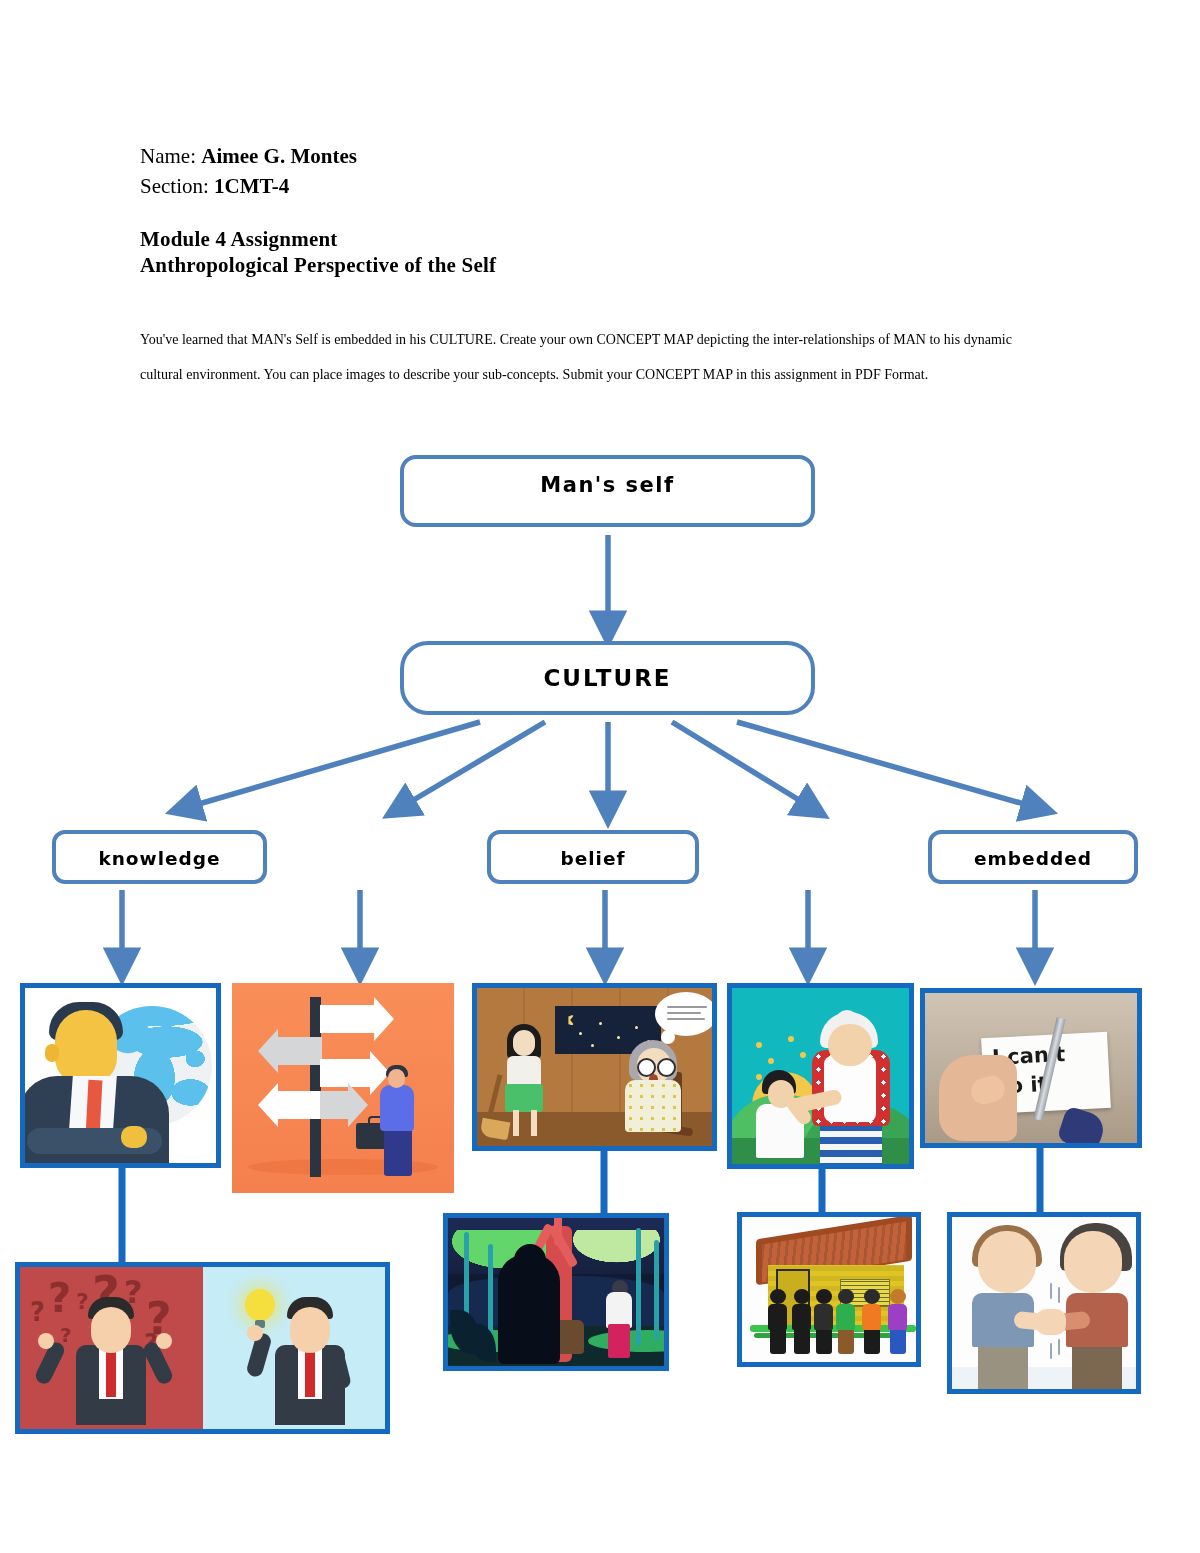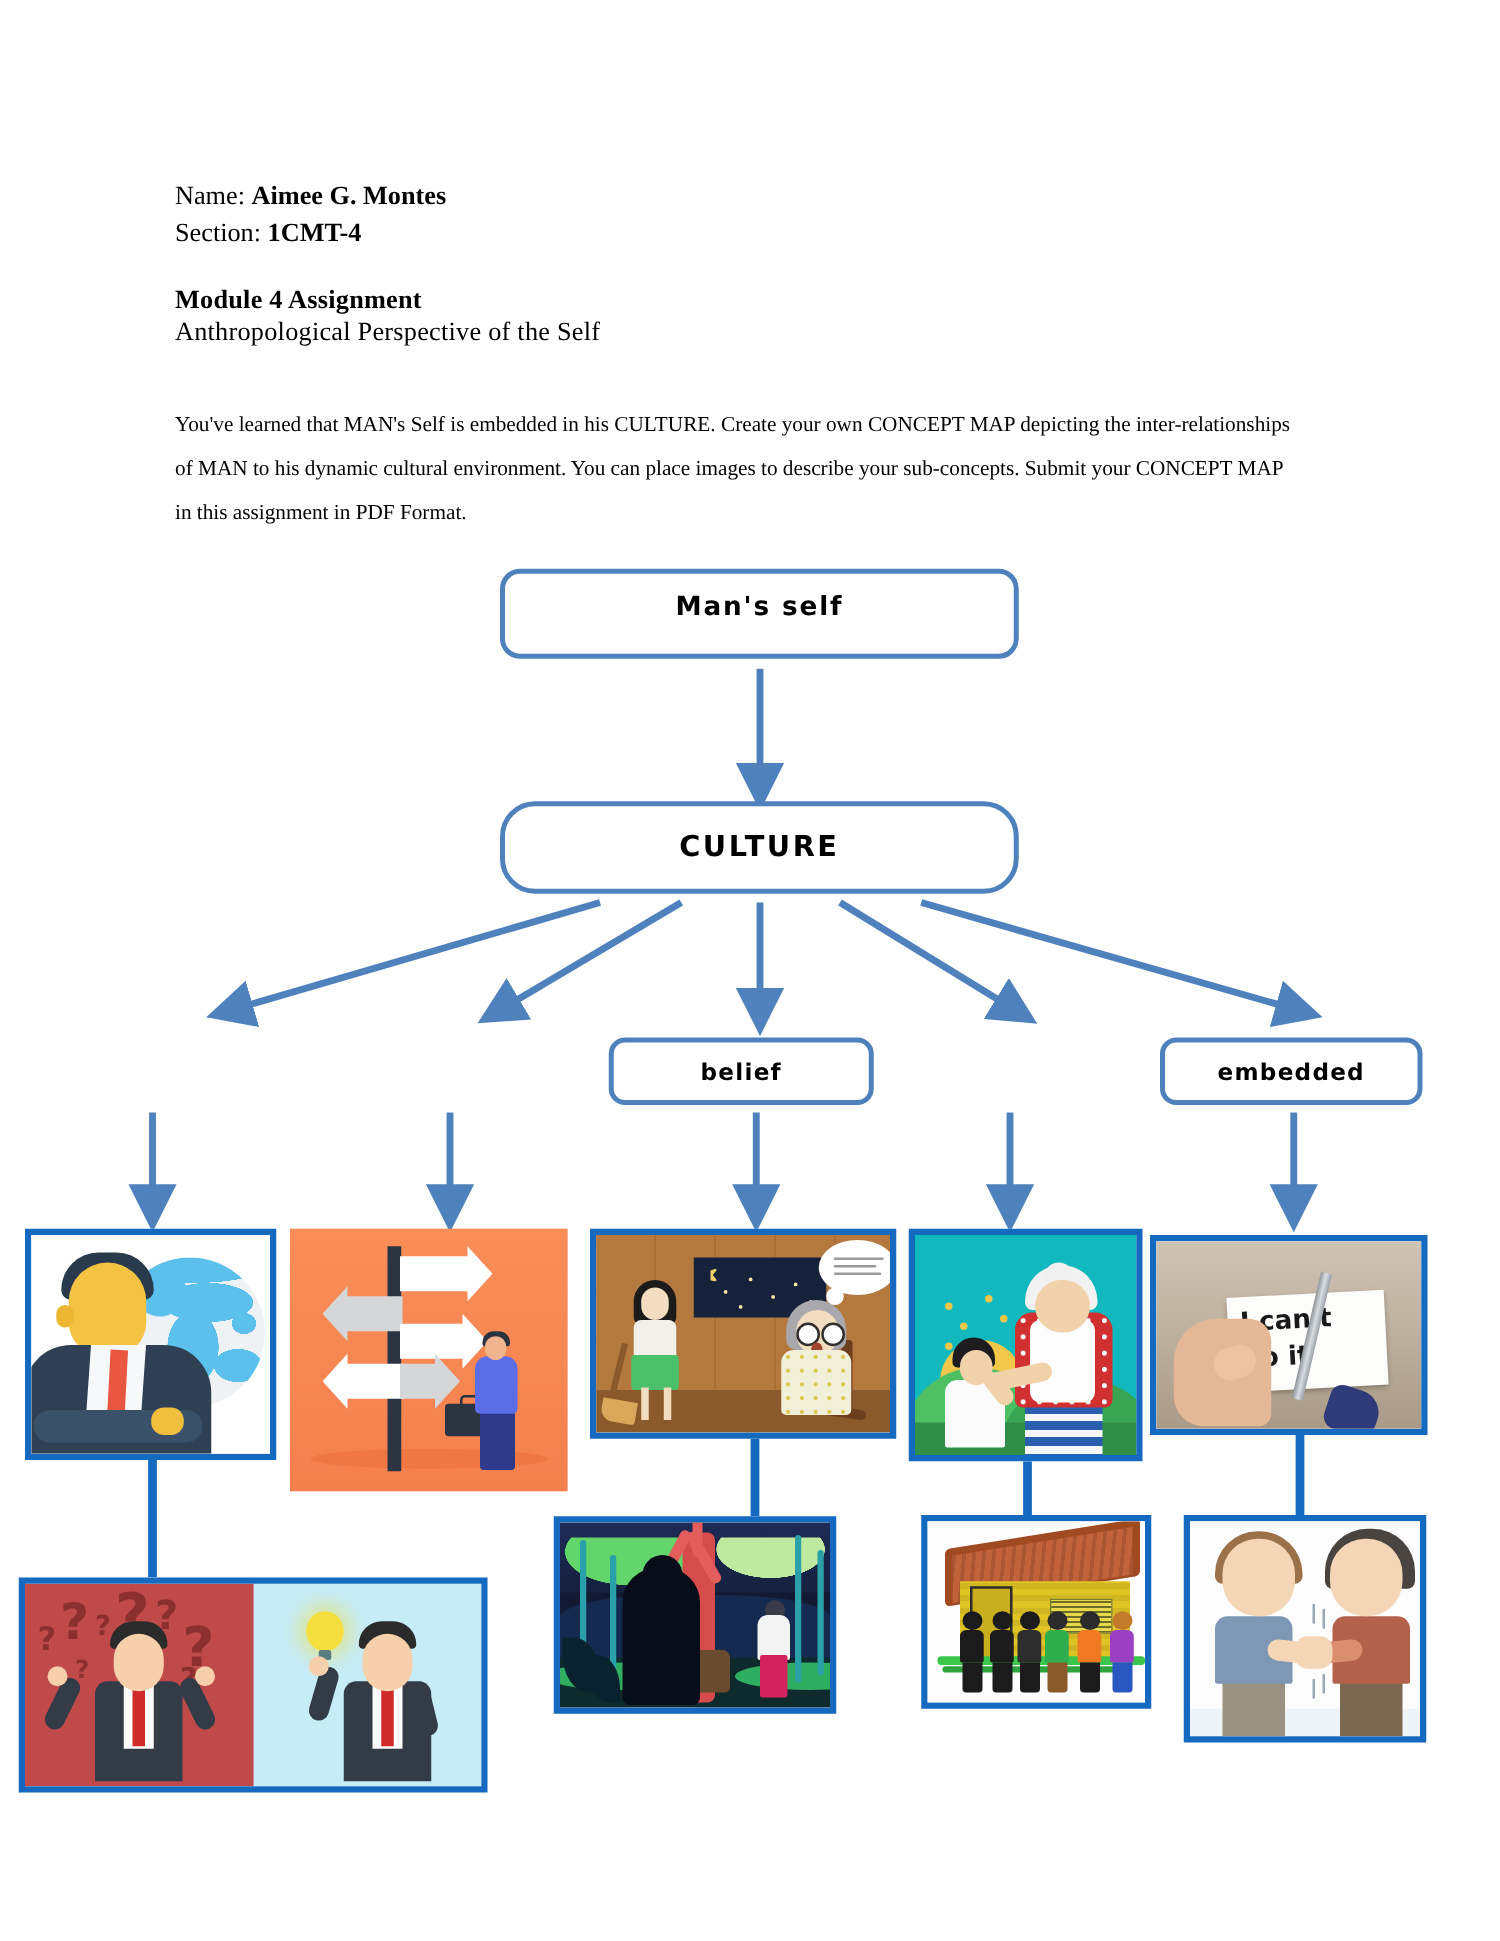--- a/index.html
+++ b/index.html
@@ -10,25 +10,25 @@
     overflow:hidden;
   }
   .page { position:absolute; inset:0; }
 
   
   .hdr { position:absolute; left:140px; font-size:21px; line-height:30px; }
   .hdr b { font-weight:bold; }
   #name-line { top:141px; }
   #section-line { top:171px; }
   #module-line { top:224px; font-weight:bold; letter-spacing:.2px; }
-  #topic-line  { top:250px; font-weight:normal; letter-spacing:.2px; }
+  #topic-line  { top:250px; font-weight:bold; letter-spacing:.2px; }
 
   #instructions {
     position:absolute; left:140px; top:322px; width:898px;
-    font-size:17px; line-height:35px; text-align:left;
+    font-size:14px; line-height:35px; text-align:left;
   }
 
   
   .node {
     position:absolute; box-sizing:border-box;
     border:4px solid #4f81bd; border-radius:14px; background:#fff;
     font-family:"DejaVu Sans", sans-serif;
     font-weight:bold; color:#000; text-align:center;
     letter-spacing:1px;
   }
@@ -286,20 +286,23 @@
     </g>
   </svg>
 
   <div class="node" id="node-mans-self">
     <span class="lbl">Man's self</span>
   </div>
   <div class="node" id="node-culture">
     <span class="lbl">CULTURE</span>
   </div>
 
+  <div class="node leaf" id="node-knowledge">
+    <span class="lbl">knowledge</span>
+  </div>
   <div class="node leaf" id="node-belief">
     <span class="lbl">belief</span>
   </div>
   <div class="node leaf" id="node-attitudes">
     <span class="lbl">embedded</span>
   </div>
 
   <div class="pic framed" id="pic-knowledge">
     <div class="inner">
       <div class="globe"></div>

